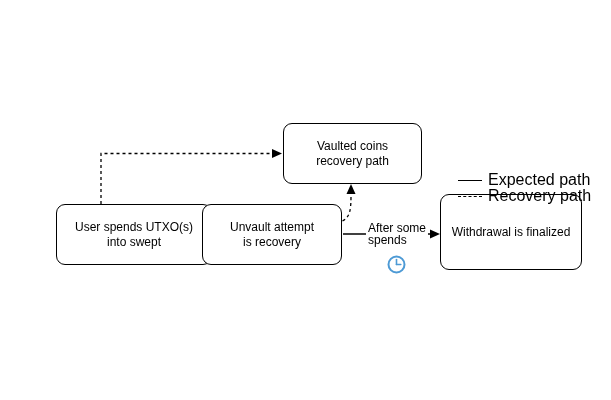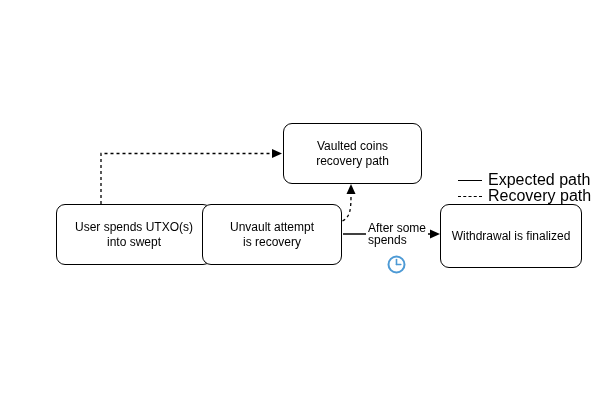--- a/index.html
+++ b/index.html
@@ -34,21 +34,21 @@
     align-items: center;
     justify-content: center;
     text-align: center;
     font-size: 12px;
     line-height: 15px;
   }
   .node span { white-space: nowrap; }
   #node-vault      { left: 31px;  top: 204px; width: 156px; height: 61px; margin-left: 25px; }
   #node-unvault    { left: 202px; top: 204px; width: 140px; height: 61px; }
   #node-recovery   { left: 283px; top: 123px; width: 139px; height: 61px; }
-  #node-withdrawal { left: 440px; top: 204px; width: 142px; height: 64px; }
+  #node-withdrawal { left: 440px; top: 194px; width: 142px; height: 76px; }
 
   .edge-label {
     position: absolute;
     left: 397px;
     top: 234px;
     transform: translate(-50%, -50%);
     background: #ffffff;
     text-align: left;
     font-size: 12px;
     line-height: 12px;

